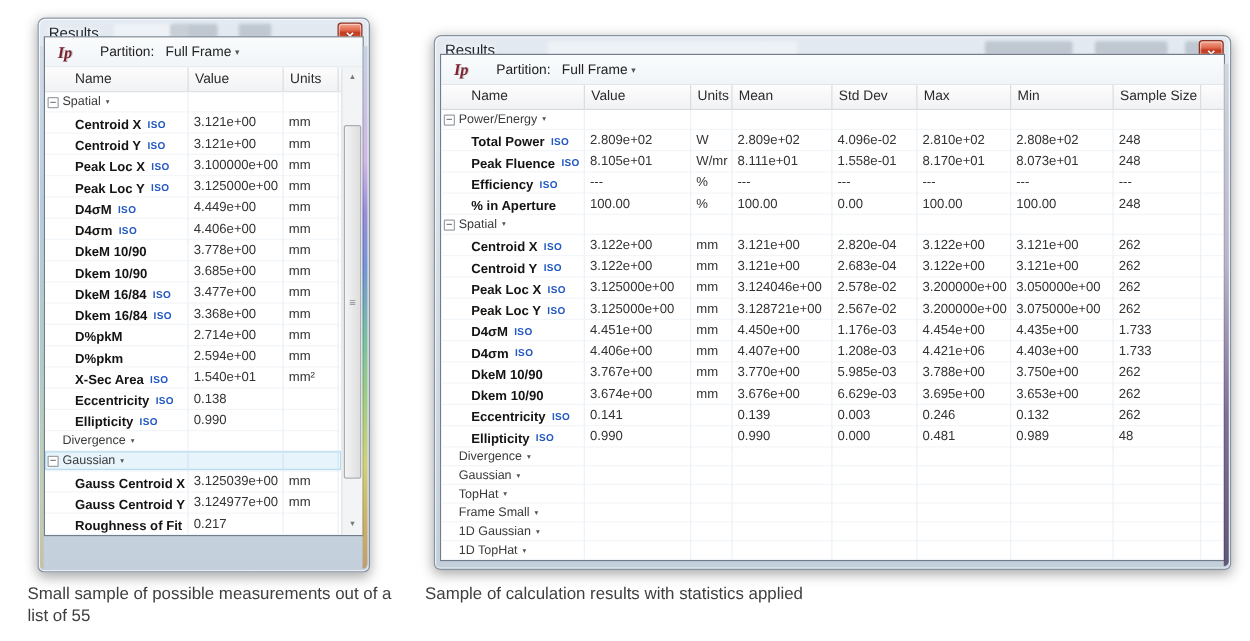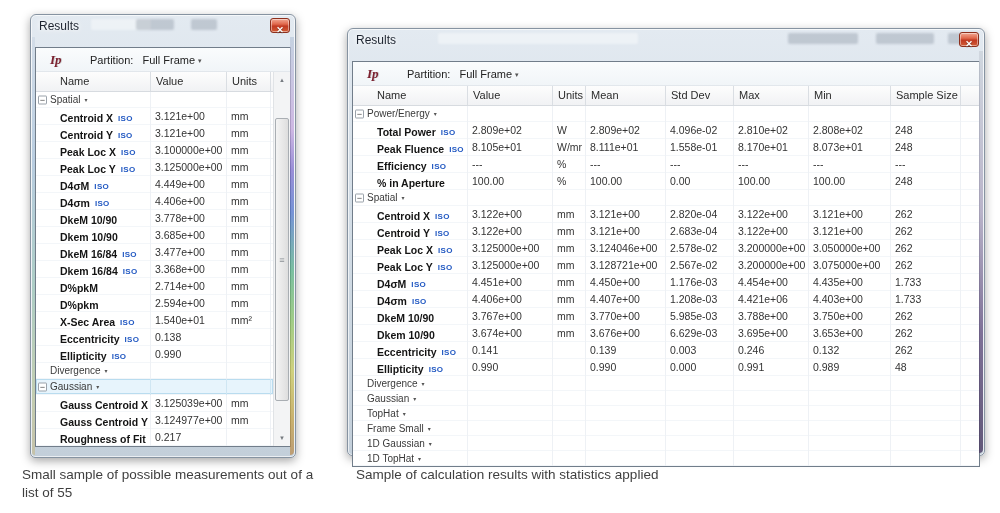--- a/index.html
+++ b/index.html
@@ -5,21 +5,21 @@
   * { margin:0; padding:0; box-sizing:border-box; }
   html,body { background:#fff; }
   body { font-family:"Liberation Sans", sans-serif; }
   .stage { position:relative; width:1000px; height:513px; background:#fff; overflow:hidden; }
 
   
   .window { position:absolute; border-radius:6px 6px 5px 5px;
             background:linear-gradient(180deg,#e3eaf1 0%,#d3dde6 45%,#c3cfda 100%);
             border:1px solid #8693a1;
             box-shadow:0 3px 10px rgba(0,0,0,.35), inset 0 0 0 1px rgba(255,255,255,.65); }
-  .titlebar { position:relative; height:32px; overflow:hidden; }
+  .titlebar { position:relative; height:14px; overflow:hidden; }
   .title { padding-left:8px; line-height:22px; font-size:12px; color:#1d2430;
            text-shadow:0 0 4px #fff, 0 0 8px #fff; position:relative; z-index:2; }
   .blob { position:absolute; top:4px; height:11px; border-radius:2px;
           background:rgba(70,82,99,.22); filter:blur(1.2px); z-index:1; }
   .blob.light { background:rgba(255,255,255,.4); }
   .close-btn { position:absolute; z-index:3; top:3px; right:5px; width:20px; height:15px;
                border-radius:3px; border:1px solid #8d2f1c; text-align:center;
                background:linear-gradient(180deg,#f2a893 0%,#e0684c 40%,#c13a22 55%,#d05c36 100%);
                box-shadow:inset 0 0 0 1px rgba(255,255,255,.45); cursor:pointer; }
   .close-btn span { color:#fff; font-size:9px; line-height:13px; font-weight:bold;
@@ -34,23 +34,23 @@
   .win-left::before { content:""; position:absolute; left:1px; top:22px; bottom:2px; width:3px;
       border-radius:0 0 0 4px; opacity:.35; pointer-events:none;
       background:linear-gradient(180deg,#b9c8da 0%,#7fa8d0 30%,#6fb890 60%,#b9c45f 85%,#c9a94f 100%); }
   .win-right::after { content:""; position:absolute; right:1px; top:22px; bottom:2px; width:4px;
       border-radius:0 0 4px 0; opacity:.8; pointer-events:none;
       background:linear-gradient(180deg,#ccd3db 0%,#b2a9c2 40%,#6b5885 70%,#4a3b61 100%); }
 
   
   .toolbar { height:24px; background:linear-gradient(180deg,#fafcfd,#f1f5f8);
              border-bottom:1px solid #e2e7ec; display:flex; align-items:center; }
-  .logo { width:24px; font-family:"Liberation Serif", serif;
+  .logo { width:24px; text-align:center; font-family:"Liberation Serif", serif;
           font-style:italic; font-weight:bold; font-size:13px; color:#7c2230;
-          text-shadow:1px 0 0 #2a2a2a33; margin-left:14px; }
+          text-shadow:1px 0 0 #2a2a2a33; margin-left:4px; }
   .partition { margin-left:16px; font-size:11px; color:#222; }
   .partition .plabel { margin-right:6px; }
   .pdrop { cursor:pointer; }
   .pcaret { font-size:7px; color:#555; margin-left:3px; vertical-align:1px; }
 
   
   .table-wrap { display:flex; align-items:stretch; }
   .table-main { flex:1; min-width:0; }
   .thead { display:grid; height:20px; background:linear-gradient(180deg,#fdfdfd,#f1f2f4);
            border-bottom:1px solid #d7dbe0; }
@@ -89,21 +89,21 @@
   .sb-track { flex:1; position:relative; }
   .sb-thumb { position:absolute; left:1px; right:1px; top:30px; height:283px;
               background:linear-gradient(90deg,#f4f4f4,#dedede); border:1px solid #a9aeb3;
               border-radius:2px; cursor:pointer; }
   .sb-grip { position:absolute; left:0; right:0; top:50%; transform:translateY(-50%);
              text-align:center; font-size:9px; color:#8a8f94; line-height:8px; }
 
   
   .caption { position:absolute; font-size:13.5px; color:#3f3f3f; line-height:1.35; }
   .caption.left { left:22px; top:466px; width:300px; }
-  .caption.right { left:356px; top:466px; width:420px; }
+  .caption.right { left:340px; top:466px; width:420px; }
 </style>
 </head>
 <body>
 
 <div class="stage">
 
   <div class="window win-left" style="left:30px; top:14px; width:266px; height:444px;">
     <div class="titlebar">
       <div class="blob light" style="left:60px;width:60px;"></div>
       <div class="blob" style="left:105px;width:38px;"></div>
@@ -426,21 +426,21 @@
                 <div class="cell vcell c5">0.246</div>
                 <div class="cell vcell c6">0.132</div>
                 <div class="cell vcell c7">262</div>
               </div>
               <div class="row data">
                 <div class="cell ncell c0"><span class="rname">Ellipticity</span><span class="iso">ISO</span></div>
                 <div class="cell vcell c1">0.990</div>
                 <div class="cell vcell c2"></div>
                 <div class="cell vcell c3">0.990</div>
                 <div class="cell vcell c4">0.000</div>
-                <div class="cell vcell c5">0.991</div>
+                <div class="cell vcell c5">0.481</div>
                 <div class="cell vcell c6">0.989</div>
                 <div class="cell vcell c7">48</div>
               </div>
               <div class="row group collapsed">
                 <div class="cell gcell c0"><span>Divergence</span><span class="gcaret">▾</span></div>
                 <div class="cell c1"></div>
                 <div class="cell c2"></div>
                 <div class="cell c3"></div>
                 <div class="cell c4"></div>
                 <div class="cell c5"></div>

